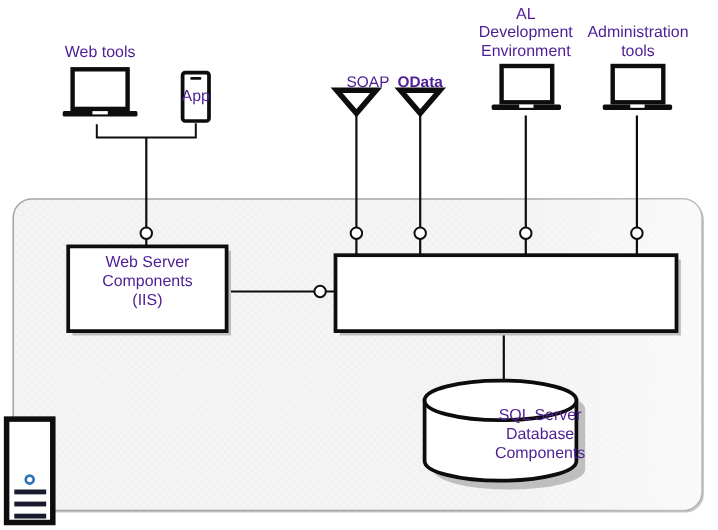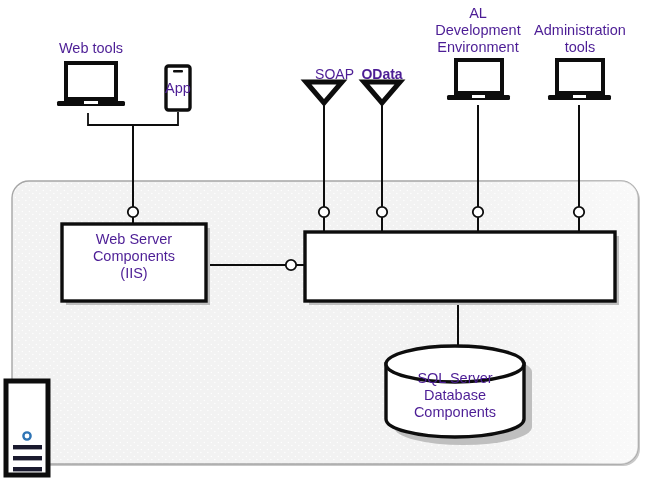--- a/index.html
+++ b/index.html
@@ -30,21 +30,21 @@
     color: #4c1d95;
     font-family: "Liberation Sans", sans-serif;
     text-align: center;
     line-height: 1.18;
     white-space: pre-line;
     -webkit-font-smoothing: antialiased;
   }
   .lbl-top     { font-size: 14.5px; }
   .lbl-proto   { font-size: 14px; }
   .box-text    { font-size: 14.5px; }
-  .db-text     { font-size: 14.5px; }
+  .db-text     { font-size: 14.5px; padding-left: 36px; }
 </style>
 </head>
 <body>
 
 <div id="canvas">
 
   <svg class="layer" viewBox="0 0 653 482">
     <defs>
       <pattern id="speckle" width="7" height="7" patternUnits="userSpaceOnUse">
         <rect width="7" height="7" fill="#f2f2f2"></rect>

